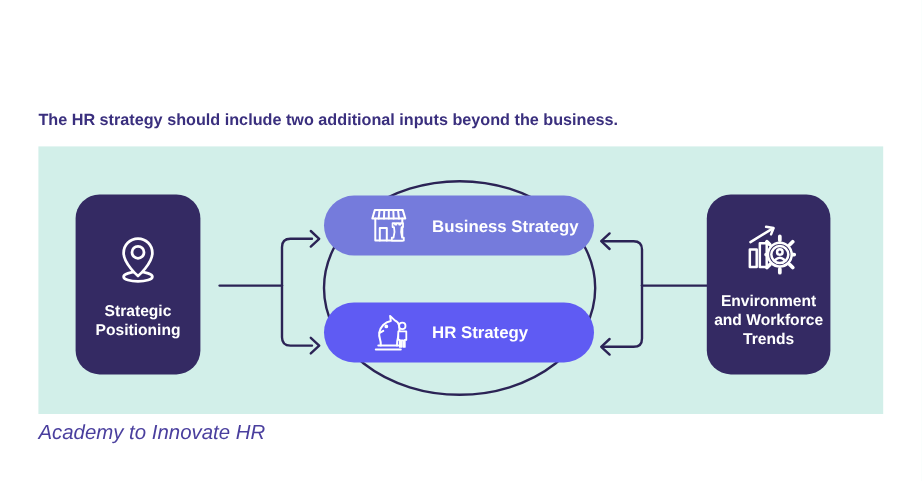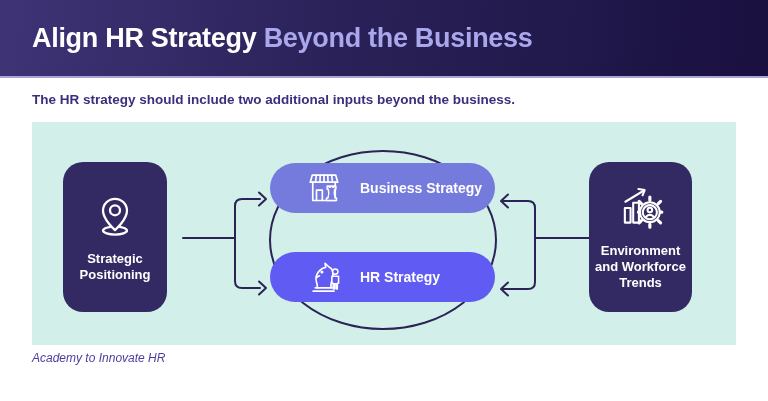--- a/index.html
+++ b/index.html
@@ -34,32 +34,29 @@
     width:225px;height:50px;border-radius:26px;left:238px;
     flex-direction:row;justify-content:flex-start;padding-left:34px;
   }
   #node-strategic{left:31px;}
   #node-environment{left:557px;width:103px;}
   #node-business{top:41px;background:#757BDC;}
   #node-hr{top:130px;background:#5F5BF3;}
   .dark .label{font-size:13px;line-height:1.25;text-align:center;margin-top:10px;width:104px;}
   .pill .label{font-size:14px;margin-left:16px;}
   .footer{
-    position:absolute;left:32px;top:351px;font-style:italic;font-size:12px;color:#4A3F9E;
+    position:absolute;left:32px;top:351px;font-style:italic;font-size:17px;color:#4A3F9E;
   }
   .icon{display:block;}
 </style>
 </head>
 <body>
 
 <div class="page">
 
-  <div class="header">
-    <h1><span>Align HR Strategy </span><span class="title-accent">Beyond the Business</span></h1>
-  </div>
 
   <div class="subtitle">The HR strategy should include two additional inputs beyond the business.</div>
 
   <div class="canvas">
 
     <svg class="svg-layer" width="704" height="223" viewBox="0 0 704 223">
 
       <ellipse cx="351" cy="118" rx="113" ry="89" fill="none" stroke="#2B2355" stroke-width="2"></ellipse>
       <g fill="none" stroke="#2B2355" stroke-width="2" stroke-linecap="round" stroke-linejoin="round">
 

